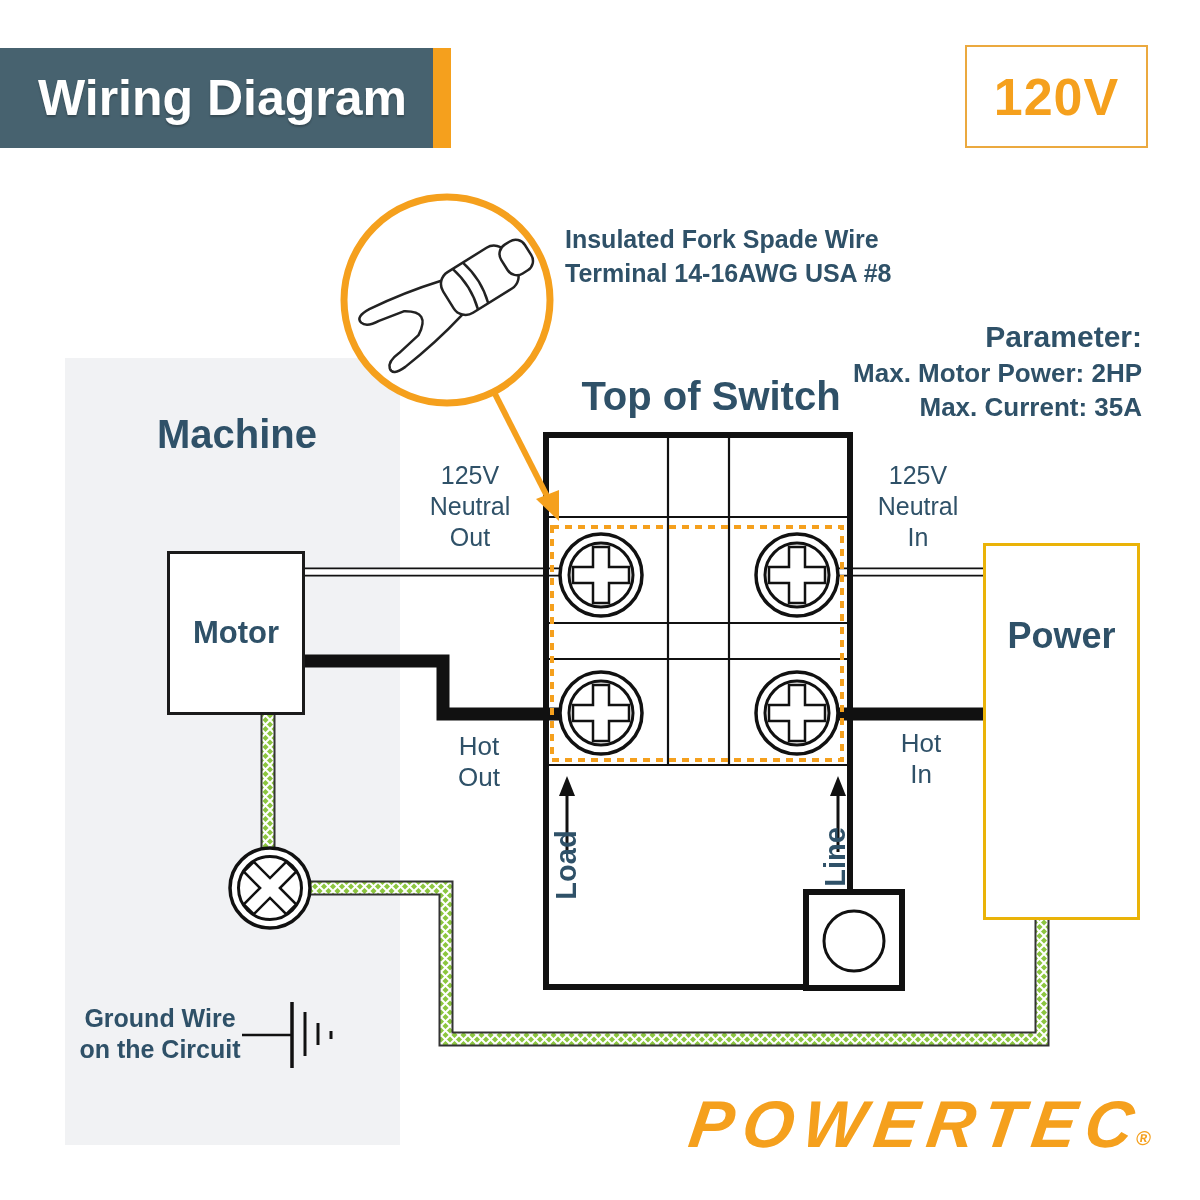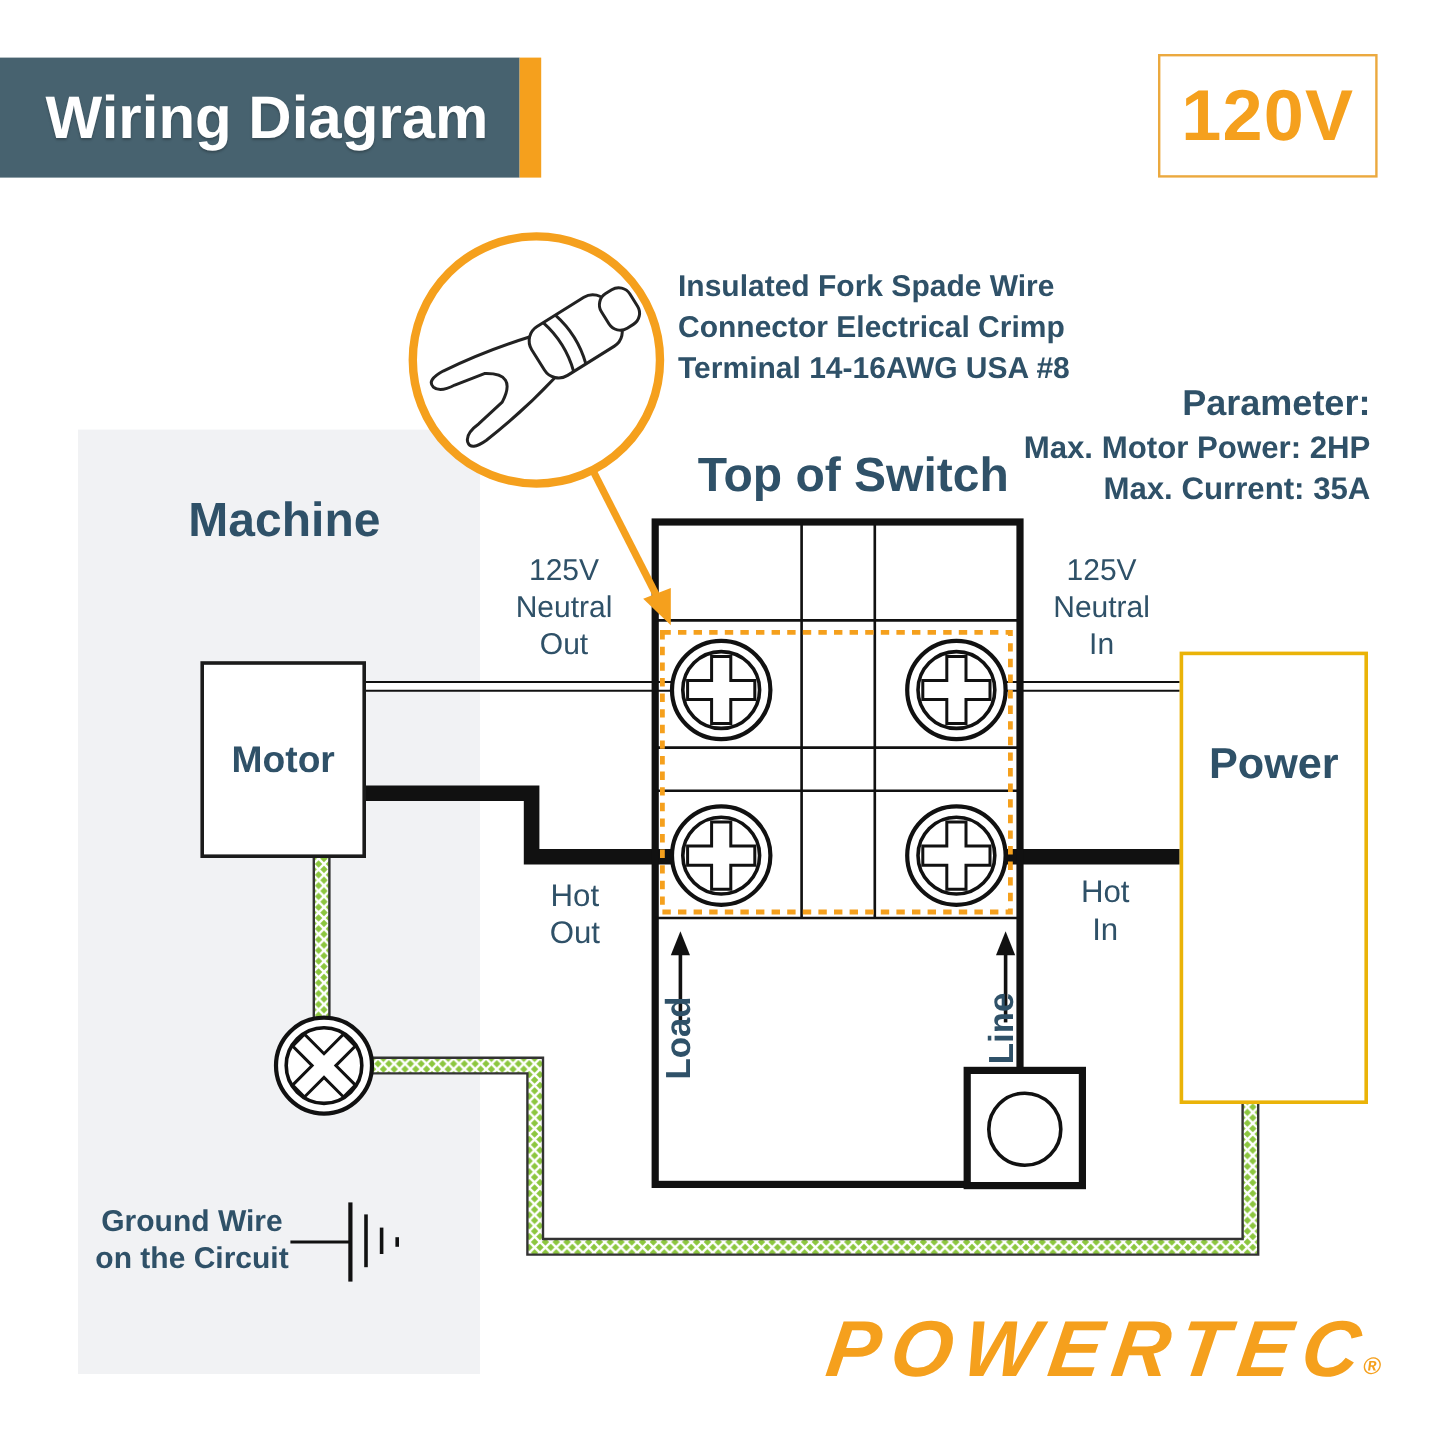--- a/index.html
+++ b/index.html
@@ -12,21 +12,21 @@
 
   #svg-layer{left:0;top:0;width:1200px;height:1200px;}
 
   #header-bg{left:0;top:48px;width:433px;height:100px;background:#47626F;}
   #header-accent{left:433px;top:48px;width:18px;height:100px;background:#F5A01D;}
   #header-title{left:38px;top:48px;width:400px;height:100px;line-height:100px;
     font-size:50px;font-weight:700;color:#ffffff;text-shadow:0 2px 2px rgba(0,0,0,.25);}
 
   #voltage-badge{left:965px;top:45px;width:183px;height:103px;border:2px solid #EBA93F;
     box-sizing:border-box;display:flex;align-items:center;justify-content:center;}
-  #voltage-badge span{font-size:60px;font-weight:700;color:#F5A01D;letter-spacing:1px;}
+  #voltage-badge span{font-size:52px;font-weight:700;color:#F5A01D;letter-spacing:1px;}
 
   #callout-caption{left:565px;top:222px;width:340px;font-size:25px;font-weight:700;line-height:34px;}
 
   #parameter-block{left:822px;top:318px;width:320px;text-align:right;}
   #parameter-heading{font-size:30px;font-weight:700;line-height:38px;}
   .parameter-row{font-size:26px;font-weight:700;line-height:34px;}
 
   #switch-title{left:536px;top:374px;width:350px;font-size:40px;font-weight:700;text-align:center;}
 
   #machine-label{left:147px;top:412px;width:180px;font-size:40px;font-weight:700;text-align:center;}
@@ -182,21 +182,20 @@
   <div id="header-bg" class="abs"></div>
   <div id="header-accent" class="abs"></div>
   <div id="header-title" class="abs">Wiring Diagram</div>
 
   <div id="voltage-badge" class="abs">
     <span>120V</span>
   </div>
 
   <div id="callout-caption" class="abs slate">
     <div>Insulated Fork Spade Wire</div>
-    <div>Connector Electrical Crimp</div>
     <div>Terminal 14-16AWG USA #8</div>
   </div>
 
   <div id="parameter-block" class="abs slate">
     <div id="parameter-heading">Parameter:</div>
     <div class="parameter-row">Max. Motor Power: 2HP</div>
     <div class="parameter-row">Max. Current: 35A</div>
   </div>
 
   <div id="switch-title" class="abs slate">Top of Switch</div>

